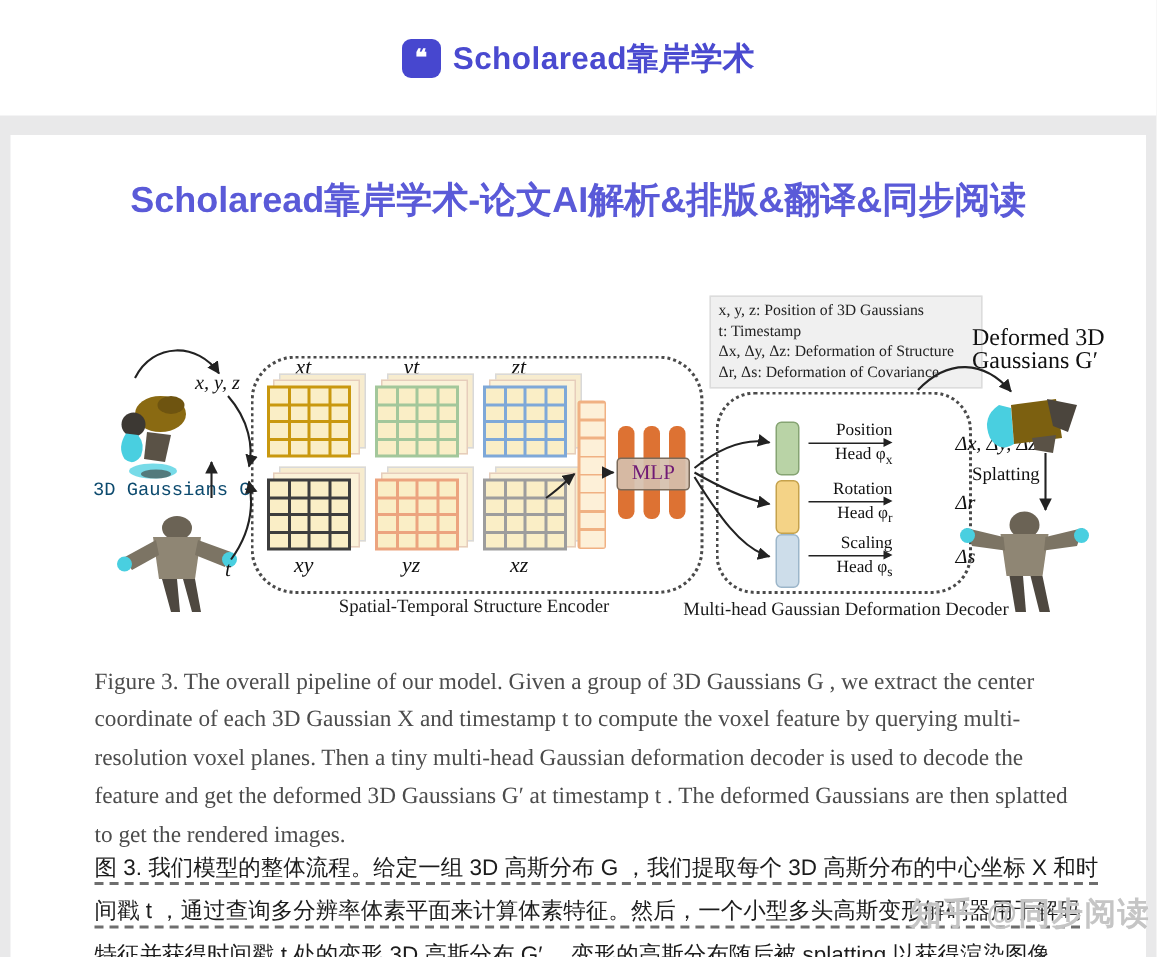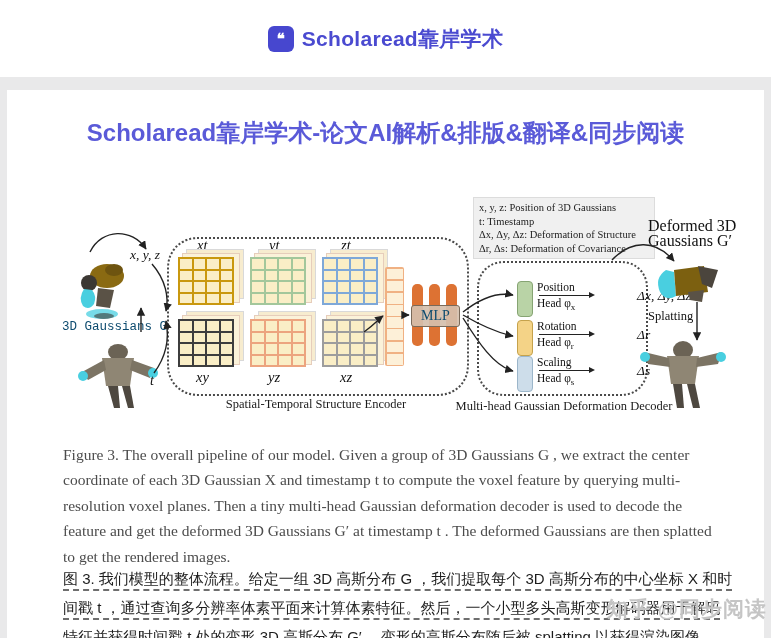--- a/index.html
+++ b/index.html
@@ -46,27 +46,27 @@
     font-size:14.5px;color:#111;}
   
   .fcol{left:385px;top:267px;width:16px;height:96px;display:grid;grid-template-rows:repeat(8,1fr);
     gap:1.5px;padding:1.5px;background:#f0b183;border-radius:2px;}
   .fcol i{display:block;background:#fdf0d8;}
   
   .mlp-bars{left:412px;top:284px;display:flex;gap:6px;}
   .mlp-bars b{width:11px;height:62px;background:#dd7233;border-radius:5px;}
   .mlp-label{left:411px;top:305px;width:47px;height:20px;background:rgba(213,191,173,.92);
     border:1px solid #7a6a5a;border-radius:3px;font-family:"Liberation Serif",serif;
-    font-size:14px;text-align:center;line-height:20px;color:#0c4a6e;}
+    font-size:14px;text-align:center;line-height:20px;color:#701a75;}
   
   .head{position:absolute;width:14px;height:34px;border-radius:4px;border:1px solid #999;}
   .head-0{background:#b9d3a6;border-color:#86a473;}
   .head-1{background:#f4d387;border-color:#c5a24c;}
   .head-2{background:#cdddea;border-color:#9cb6ca;}
-  .hlabel{position:absolute;left:537px;width:58px;text-align:left;
+  .hlabel{position:absolute;left:537px;width:58px;text-align:right;
     font-family:"Liberation Serif",serif;font-size:11.5px;line-height:13px;color:#111;}
   .hlabel .mid{display:block;position:relative;height:1px;background:#222;margin:1px 2px;}
   .hlabel .mid:after{content:"";position:absolute;right:-2px;top:-3px;border-left:6px solid #222;
     border-top:3.5px solid transparent;border-bottom:3.5px solid transparent;}
   .hlabel sub{font-size:9px;}
   .delta{position:absolute;left:594px;font-family:"Liberation Serif",serif;font-style:italic;
     font-size:13.5px;color:#111;margin-left:43px;}
   
   .xyz-lbl{left:130px;top:247px;font-family:"Liberation Serif",serif;font-style:italic;font-size:13.5px;color:#111;}
   .t-lbl{left:150px;top:373px;font-family:"Liberation Serif",serif;font-style:italic;font-size:14px;color:#111;}

